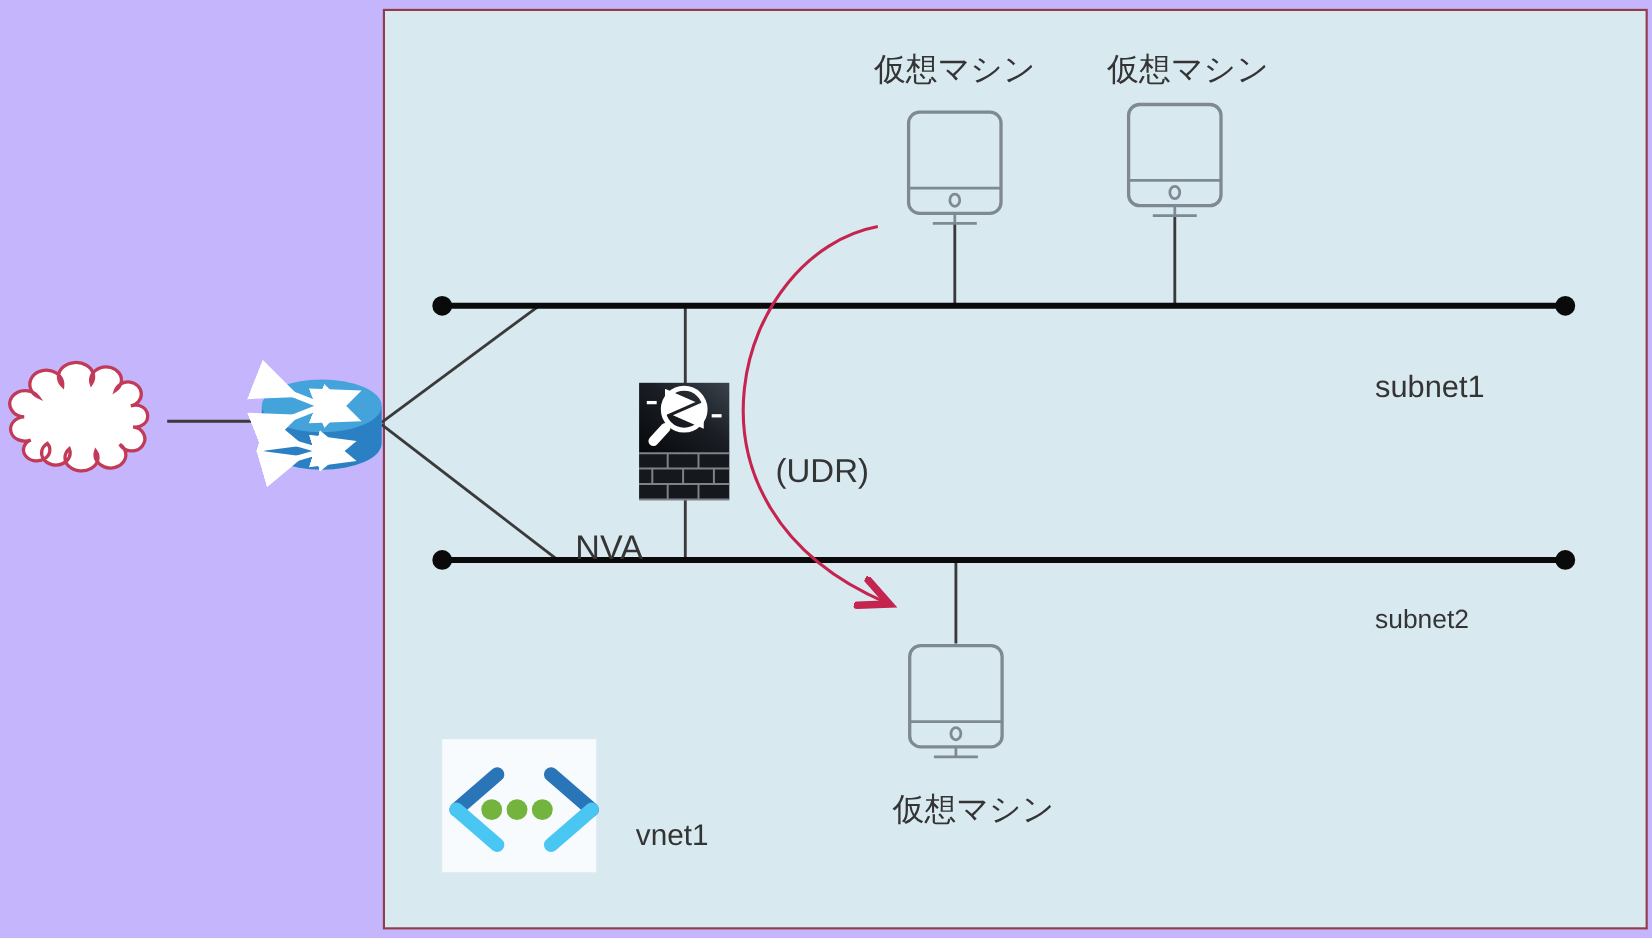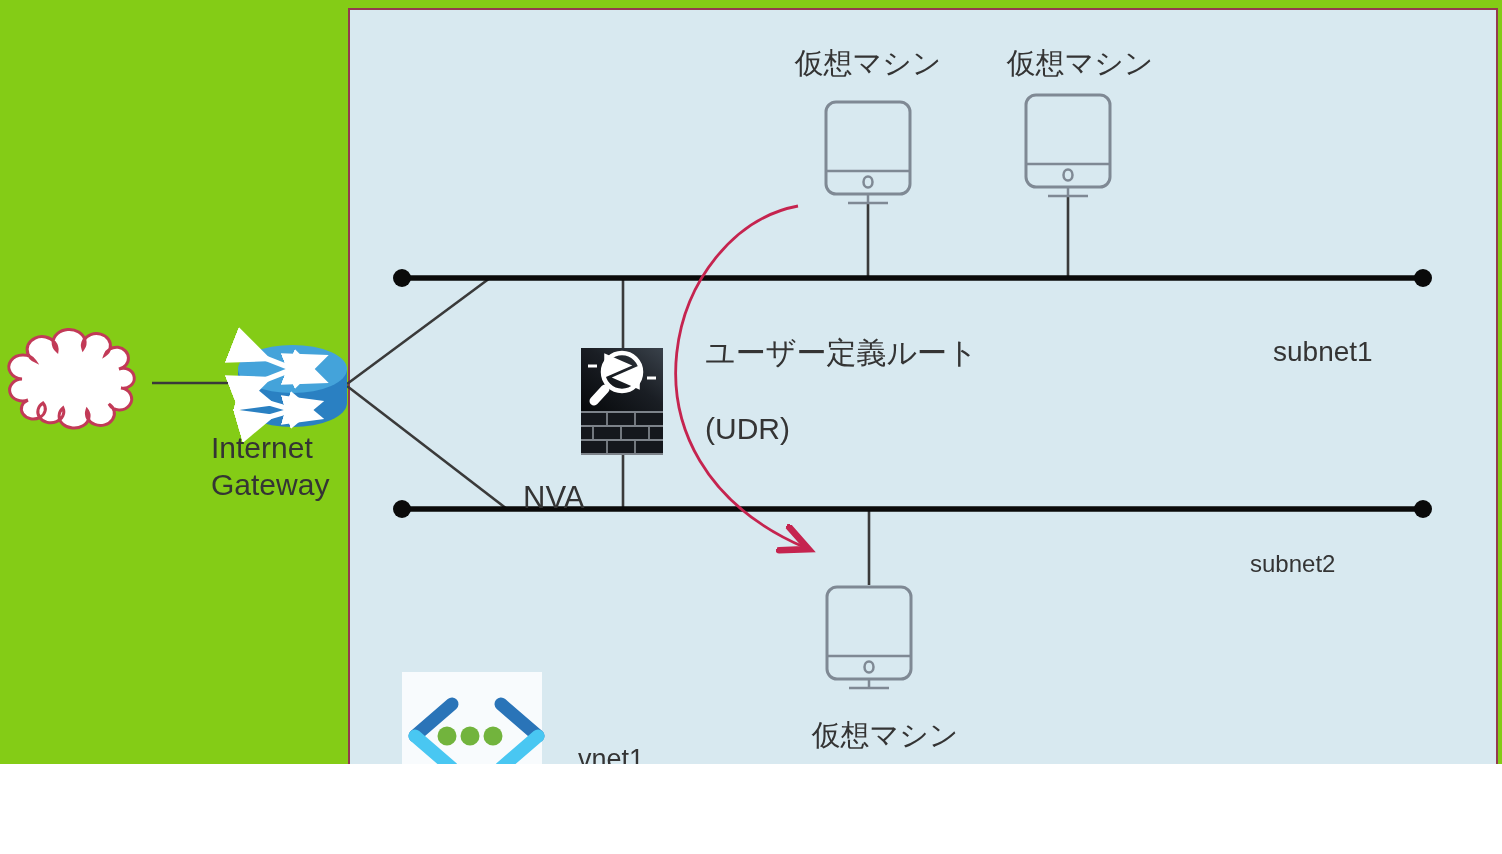--- a/index.html
+++ b/index.html
@@ -4,30 +4,30 @@
 <style>
   :root{
     --vnet-fill:#d8e9f0; --vnet-border:#943a50; --cloud-stroke:#c23a57;
     --udr-arrow:#c5244f; --bus-line:#0a0a0a; --connector:#3a3a3a;
     --vm-stroke:#7f8994; --router-top:#44a3da; --router-body:#2a80c2;
     --vnet-icon-dark-blue:#2a74b8; --vnet-icon-light-blue:#49c7f2;
     --vnet-icon-green:#72b43d; --text:#343434;
   }
   *{margin:0;padding:0;box-sizing:border-box;}
   body{background:#ffffff;font-family:"Liberation Sans","DejaVu Sans",sans-serif;}
-  .canvas{position:relative;width:1502px;height:764px;background:#84cc16;overflow:hidden;}
+  .canvas{position:relative;width:1502px;height:853px;background:#c4b5fd;overflow:hidden;}
   .vnet-box{position:absolute;left:348px;top:8px;width:1150px;height:837px;
     background:var(--vnet-fill);border:2px solid var(--vnet-border);}
   svg.diagram{position:absolute;left:0;top:0;width:1502px;height:854px;}
   .lbl{position:absolute;color:var(--text);white-space:pre-line;}
   .lbl-vm{font-size:29px;text-align:center;}
   .lbl-ig{left:211px;top:429px;width:148px;font-size:30px;line-height:37px;}
   .lbl-nva{left:523px;top:480px;font-size:31px;}
   .lbl-udr{left:705px;top:334px;font-size:30px;line-height:38px;}
-  .lbl-subnet1{left:1250px;top:336px;font-size:28px;margin-left:23px;}
+  .lbl-subnet1{left:1250px;top:336px;font-size:28px;}
   .lbl-subnet2{left:1250px;top:550px;font-size:24px;}
   .lbl-vnet1{left:554px;top:744px;font-size:27px;margin-left:24px;}
   .vm1{left:793px;top:44px;width:150px;}
   .vm2{left:995px;top:44px;width:170px;}
   .vm3{left:800px;top:716px;width:170px;}
   
   .bus{stroke:var(--bus-line);stroke-width:5.5;}
   .bus-dot{fill:var(--bus-line);}
   .conn{stroke:var(--connector);stroke-width:2.6;fill:none;}
   .cloud-path{fill:#ffffff;stroke:var(--cloud-stroke);stroke-width:3;}
@@ -146,20 +146,19 @@
       <circle cx="470" cy="736" r="9.5" fill="var(--vnet-icon-green)"></circle>
       <circle cx="493" cy="736" r="9.5" fill="var(--vnet-icon-green)"></circle>
     </g>
 
     <path class="udr-path" marker-end="url(#mred)" d="M798,206 C670,230 600,460 806,548"></path>
   </svg>
 
   <div class="lbl lbl-vm vm1">仮想マシン</div>
   <div class="lbl lbl-vm vm2">仮想マシン</div>
   <div class="lbl lbl-vm vm3">仮想マシン</div>
-  <div class="lbl lbl-ig">Internet Gateway</div>
   <div class="lbl lbl-nva">NVA</div>
-  <div class="lbl lbl-udr"><span>ユーザー定義ルート</span><br>
+  <div class="lbl lbl-udr"><br>
     <span>(UDR)</span></div>
   <div class="lbl lbl-subnet1">subnet1</div>
   <div class="lbl lbl-subnet2">subnet2</div>
   <div class="lbl lbl-vnet1">vnet1</div>
 </div>
 
 </body></html>

